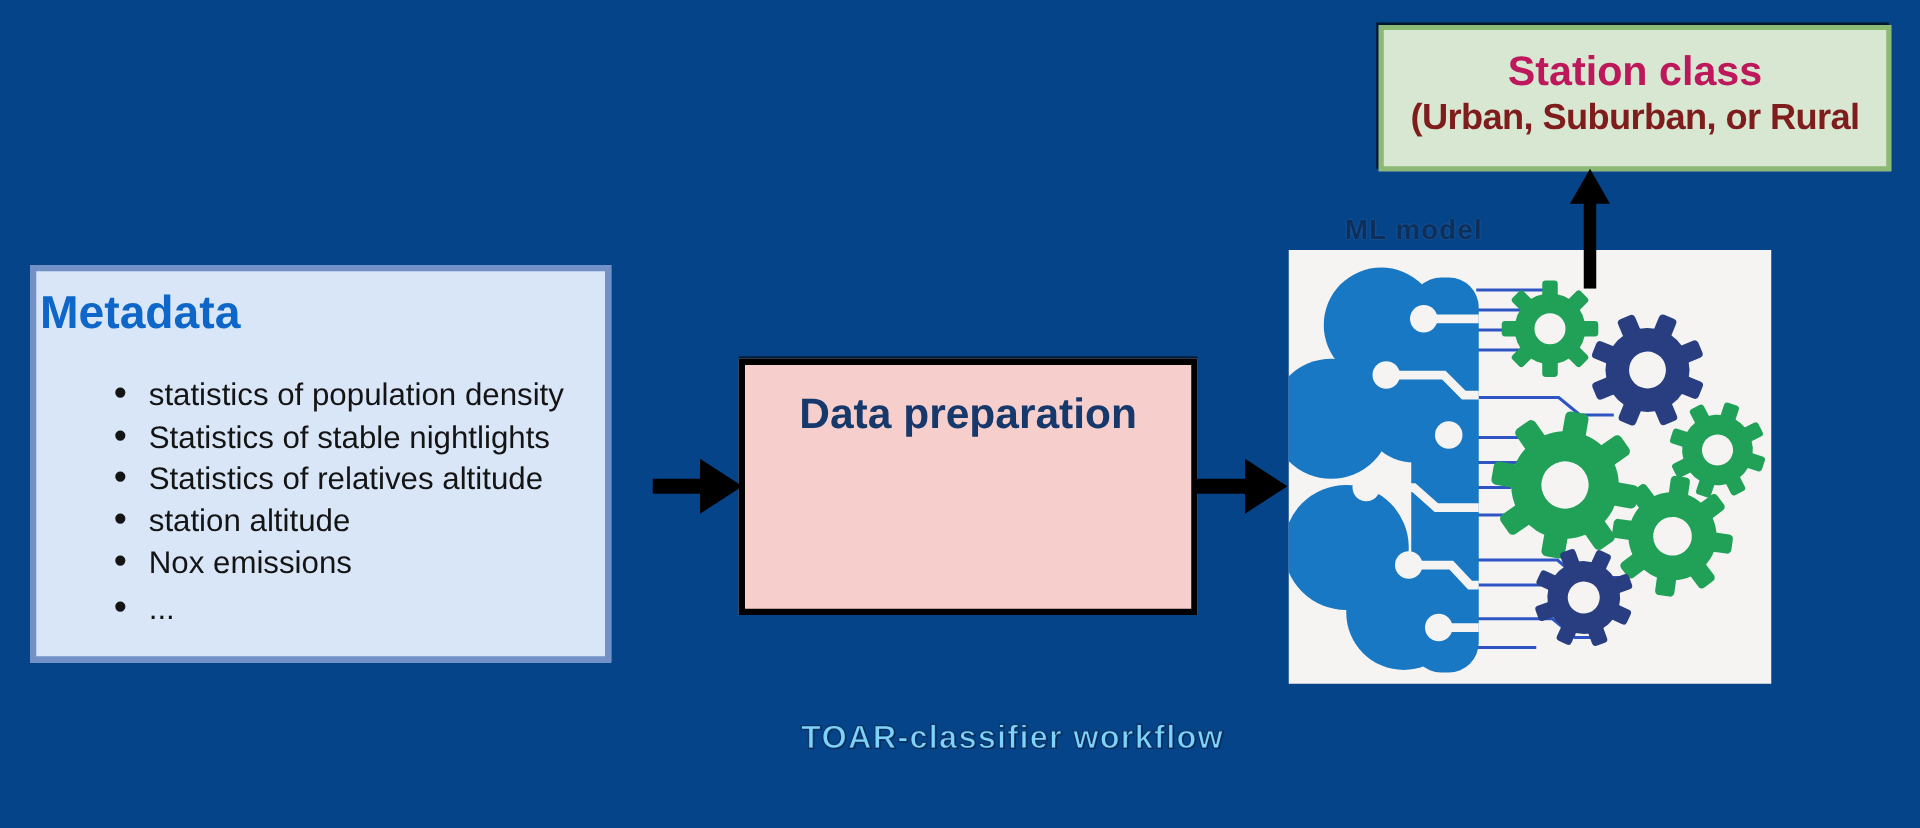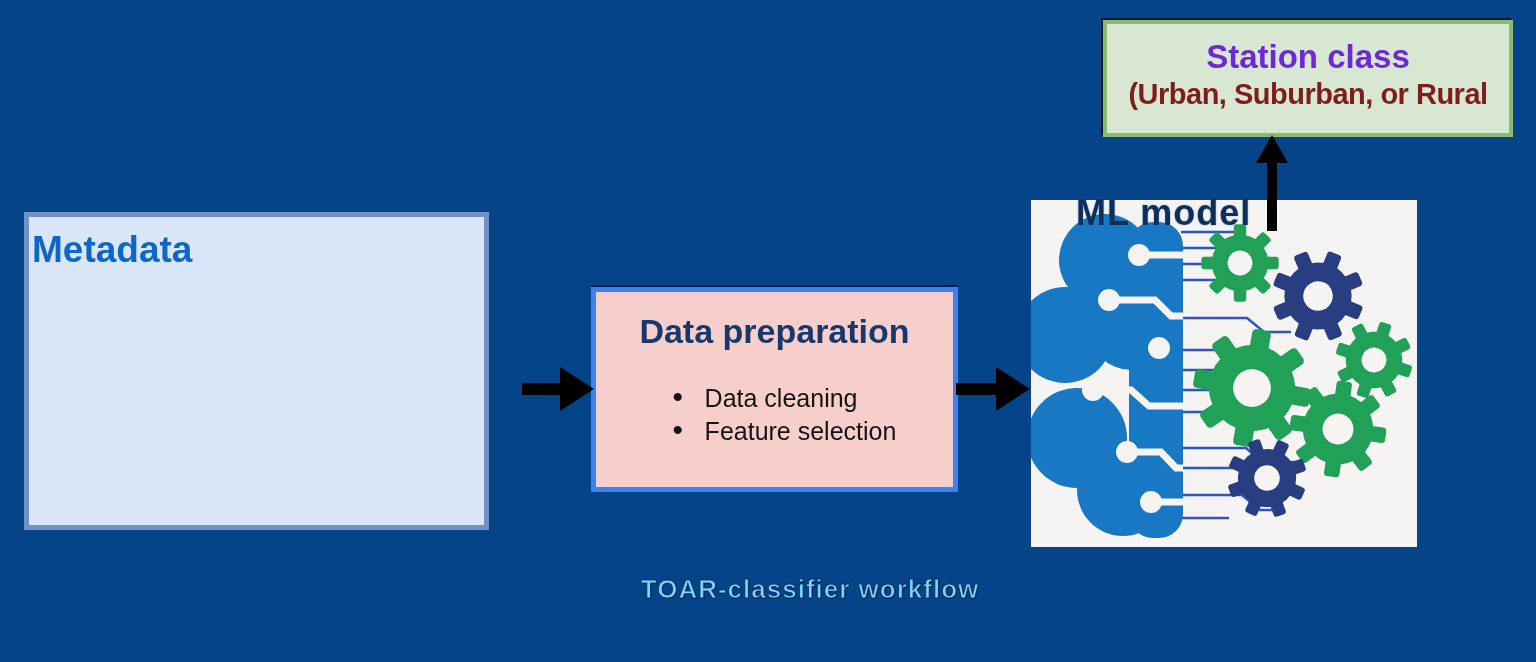--- a/index.html
+++ b/index.html
@@ -23,50 +23,49 @@
   .metadata li {
     font-size:25px; color:#141414; line-height:32.5px;
     display:flex; align-items:baseline;
   }
   .metadata li::before { content:"•"; font-size:30px; width:28px; flex:0 0 28px; }
   .metadata li:last-child { margin-top:3px; }
 
   
   .dataprep {
     left:591px; top:287px; width:367px; height:205px;
-    background:#f6cfcc; border:5px solid #3b82f6;
+    background:#f6cfcc; border:5px solid #000000;
     box-shadow:0 -2px 0 0 rgba(4,12,22,0.7);
   }
   .dataprep h2 {
     color:#17386b; font-size:34px; font-weight:bold;
     text-align:center; margin-top:20px;
   }
   .dataprep ul { margin:30px auto 0 auto; width:fit-content; list-style:none; transform:translateX(10px); }
   .dataprep li {
     font-size:25px; color:#141414; line-height:32px;
     display:flex; align-items:baseline;
   }
   .dataprep li::before { content:"•"; font-size:30px; width:32px; flex:0 0 32px; }
 
   
   .station {
     left:1103px; top:20px; width:410px; height:117px;
     background:#d7e7d1; border:4px solid #8cb973;
     box-shadow:-2px -2px 0 0 rgba(4,12,22,0.8);
     text-align:center;
   }
-  .station h2 { color:#6d28d9; font-size:33px; font-weight:bold; margin-top:14px; }
+  .station h2 { color:#be185d; font-size:33px; font-weight:bold; margin-top:14px; }
   .station p  { color:#7f1d1d; font-size:29px; font-weight:bold; margin-top:2px; letter-spacing:-0.5px; }
 
   
   .ml-label {
     position:absolute; left:1076px; top:171px; z-index:2;
-    color:#0e2f5a; font-size:36px; font-weight:bold; letter-spacing:1px;
+    color:#0e2f5a; font-size:22px; font-weight:bold; letter-spacing:1px;
     text-shadow:0 0 2px rgba(70,120,185,0.55);
-    margin-top:21px;
   }
   .ml-panel {
     position:absolute; left:1031px; top:200px; width:386px; height:347px;
     background:#f5f4f2; z-index:1;
   }
 
   
   .arrow { position:absolute; z-index:3; }
   .arrow-1 { left:522px; top:365px; }
   .arrow-2 { left:956px; top:365px; }
@@ -81,33 +80,37 @@
     text-shadow:1px 1px 0 rgba(7,33,68,0.6);
   }
 </style>
 </head>
 <body>
 
 <div class="canvas">
 
   <div class="box metadata">
     <h2>Metadata</h2>
+    <ul>
+      <li>statistics of population density</li>
+      <li>Statistics of stable nightlights</li>
+      <li>Statistics of relatives altitude</li>
+      <li>station altitude</li>
+      <li>Nox emissions</li>
+      <li>...</li>
+    </ul>
   </div>
 
   <svg class="arrow arrow-1" width="72" height="48">
     <rect x="0" y="18" width="42" height="12" fill="#000"></rect>
     <polygon points="38,2 72,24 38,46" fill="#000"></polygon>
   </svg>
 
   <div class="box dataprep">
     <h2>Data preparation</h2>
-    <ul>
-      <li>Data cleaning</li>
-      <li>Feature selection</li>
-    </ul>
   </div>
 
   <svg class="arrow arrow-2" width="74" height="48">
     <rect x="0" y="18" width="44" height="12" fill="#000"></rect>
     <polygon points="40,2 74,24 40,46" fill="#000"></polygon>
   </svg>
 
   <div class="ml-label">ML model</div>
   <div class="ml-panel">
     <svg width="386" height="347" viewBox="0 0 386 347">

